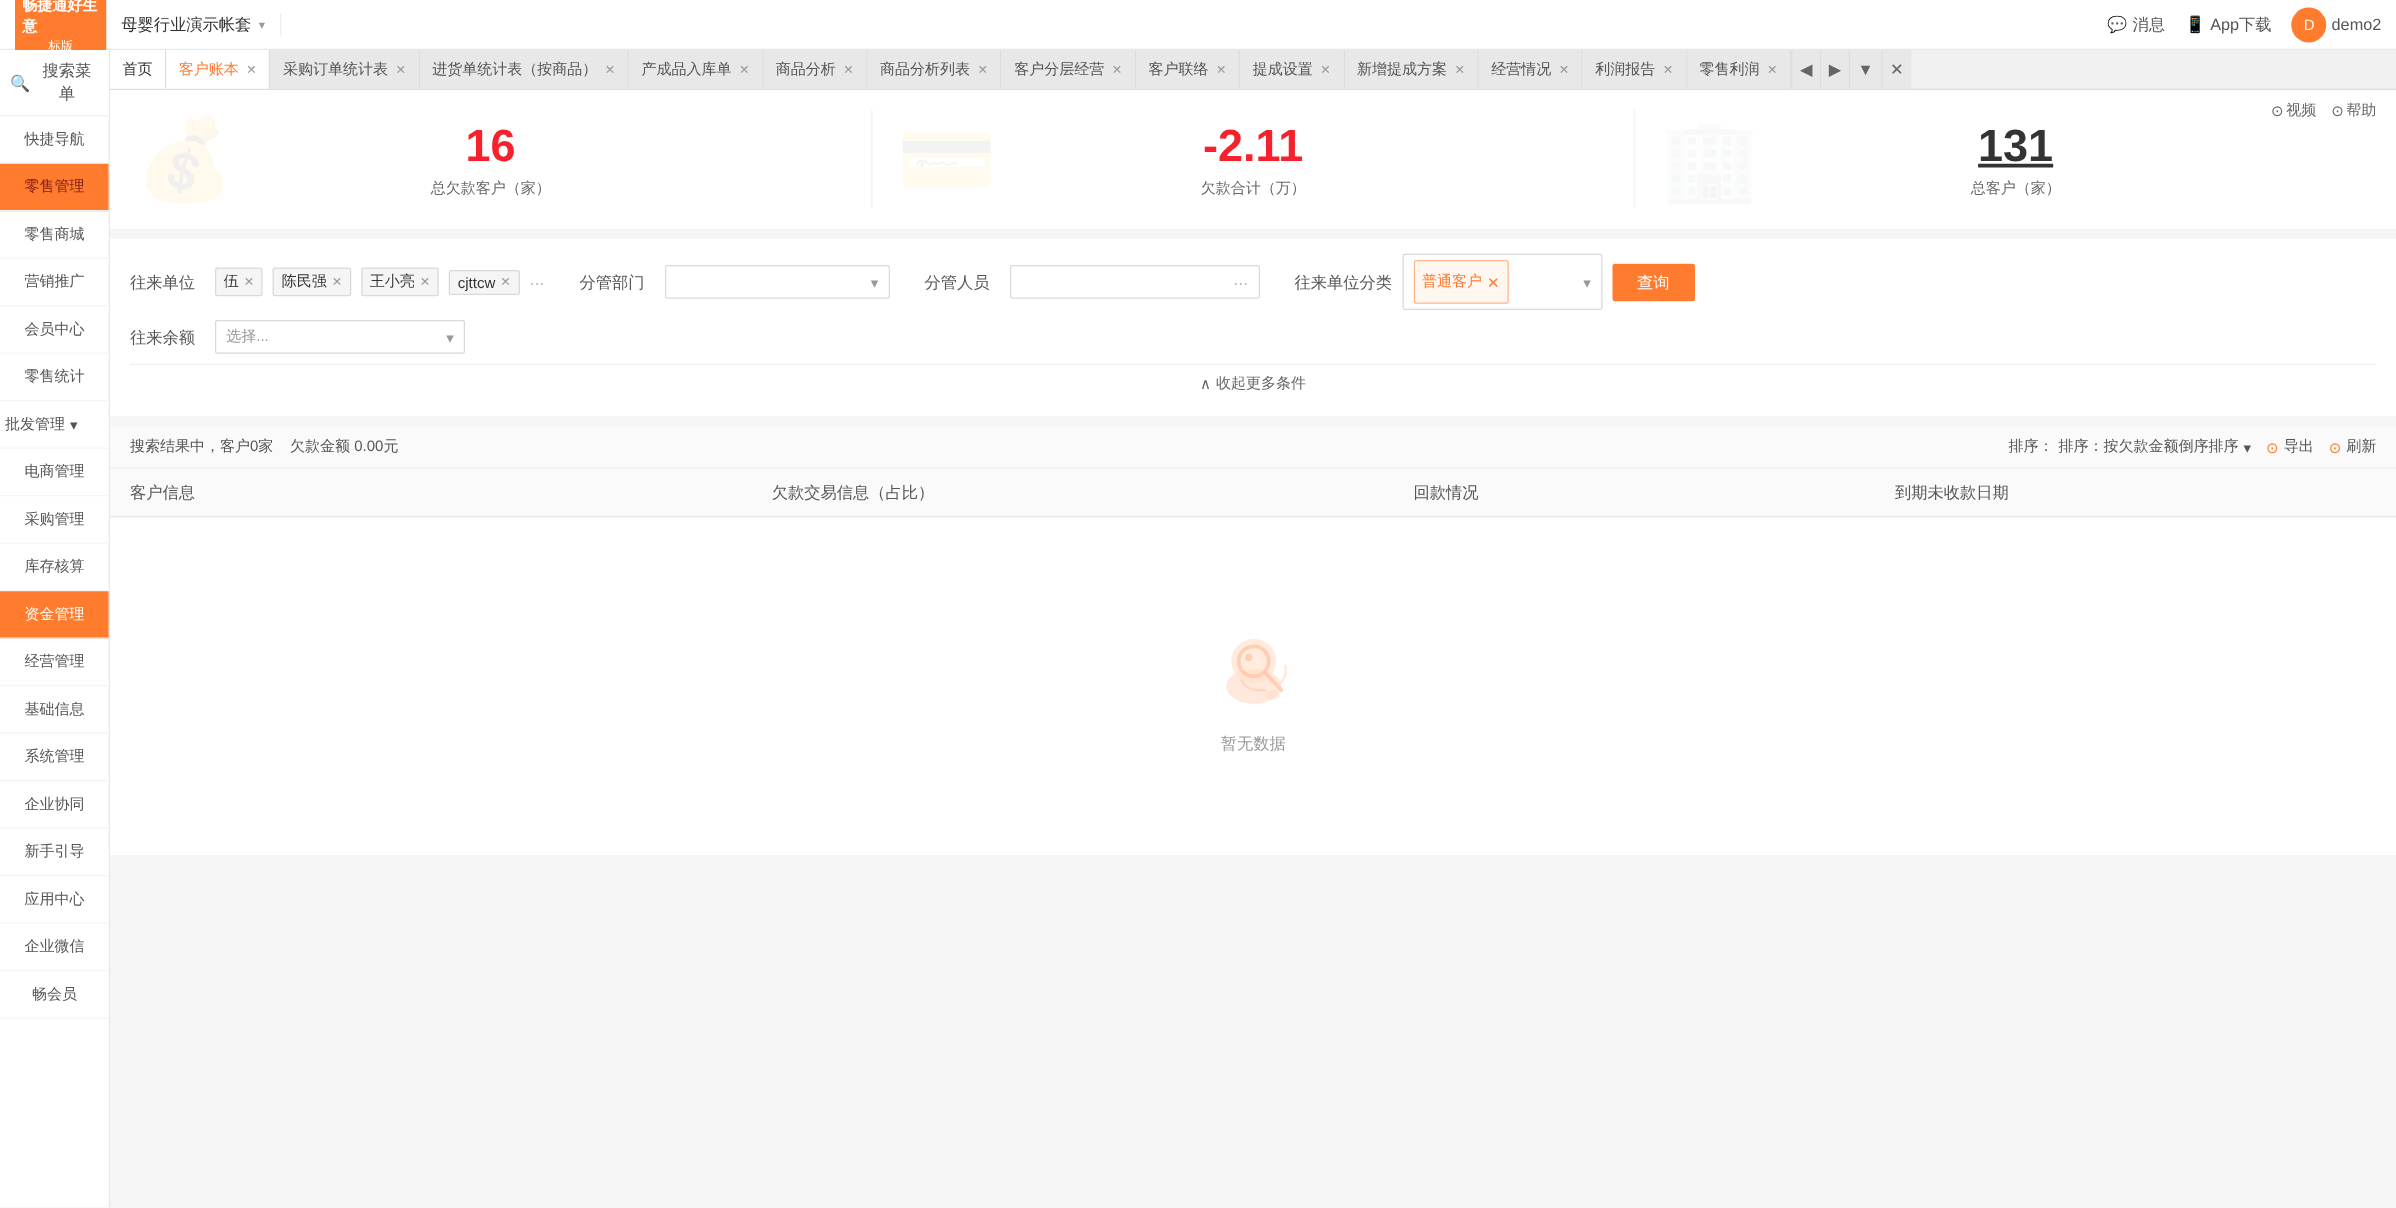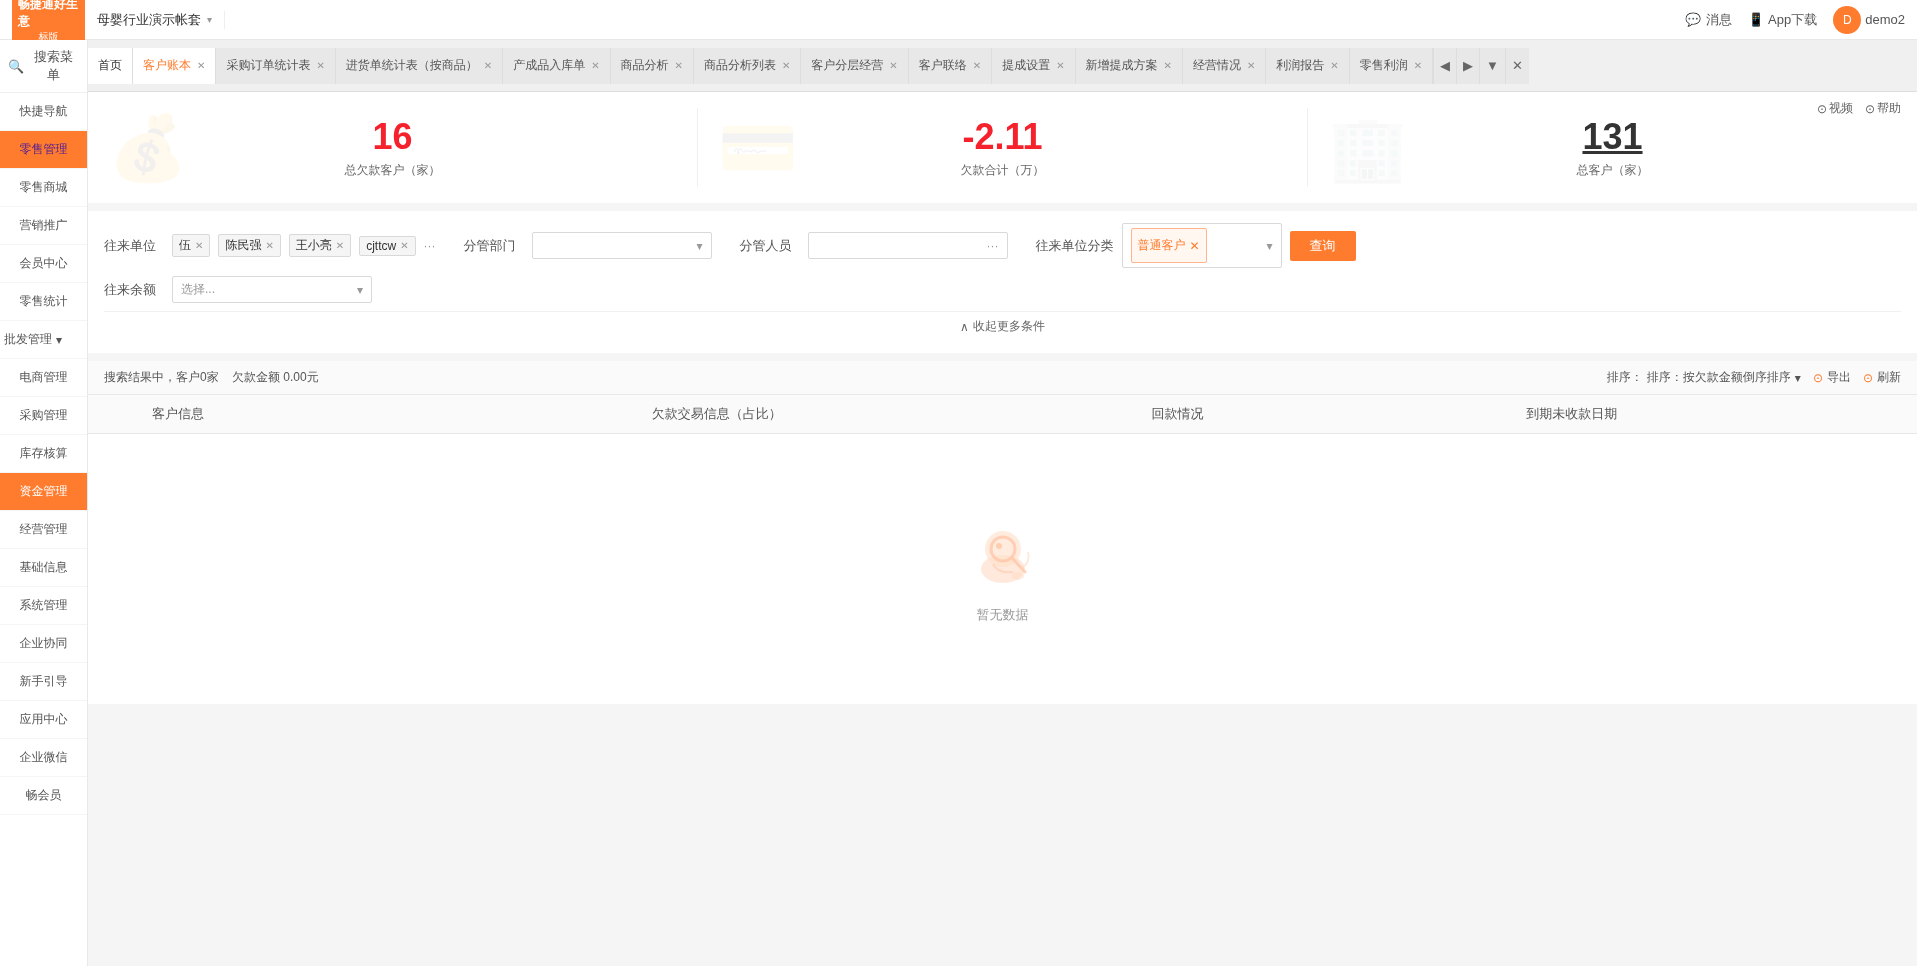--- a/index.html
+++ b/index.html
@@ -39,28 +39,28 @@
     .sidebar-search {
       padding: 8px; background: #fff; border-bottom: 1px solid #f0f0f0;
       text-align: center; color: #555; font-size: 13px; cursor: pointer;
       display: flex; align-items: center; justify-content: center; gap: 4px;
     }
     .sidebar-item {
       padding: 10px 4px; text-align: center; cursor: pointer; font-size: 12px;
       color: #555; border-bottom: 1px solid #f5f5f5; display: flex; flex-direction: column;
       align-items: center; gap: 2px;
     }
-    .sidebar-item.active { background: #ff7b2e; color: #4c1d95; }
+    .sidebar-item.active { background: #ff7b2e; color: #7f1d1d; }
 
     
     .content-area { flex: 1; display: flex; flex-direction: column; overflow: hidden; }
 
     
     .tab-bar {
-      display: flex; align-items: center; background: #f0f0f0; height: 52px;
+      display: flex; align-items: center; background: #f0f0f0; height: 32px;
       border-bottom: 1px solid #ddd; overflow: hidden; flex-shrink: 0;
     }
     .tab-item {
       display: flex; align-items: center; padding: 0 10px; height: 36px;
       background: #e8e8e8; border-right: 1px solid #ddd; cursor: pointer;
       font-size: 12px; color: #555; white-space: nowrap; gap: 4px; flex-shrink: 0;
     }
     .tab-item.active { background: #fff; color: #ff7b2e; }
     .tab-item .tab-close { color: #999; font-size: 10px; margin-left: 2px; cursor: pointer; }
     .tab-item.home { background: #fff; color: #333; }
@@ -136,21 +136,21 @@
     .result-bar .sort-select { display: flex; align-items: center; gap: 4px; cursor: pointer; }
     .action-btn { display: flex; align-items: center; gap: 4px; cursor: pointer; color: #555; }
     .action-btn .icon { color: #ff7b2e; }
 
     
     .data-table { background: #fff; width: 100%; }
     .table-header {
       display: flex; background: #fafafa; border-bottom: 1px solid #e8e8e8;
       padding: 10px 16px; font-size: 13px; color: #555; font-weight: 500;
     }
-    .col-1 { flex: 2; margin-left: 48px; }
+    .col-1 { flex: 2; }
     .col-2 { flex: 2; }
     .col-3 { flex: 1.5; }
     .col-4 { flex: 1.5; }
 
     
     .empty-state {
       display: flex; flex-direction: column; align-items: center; justify-content: center;
       padding: 80px 0; color: #999; font-size: 13px;
     }
     .empty-icon {

